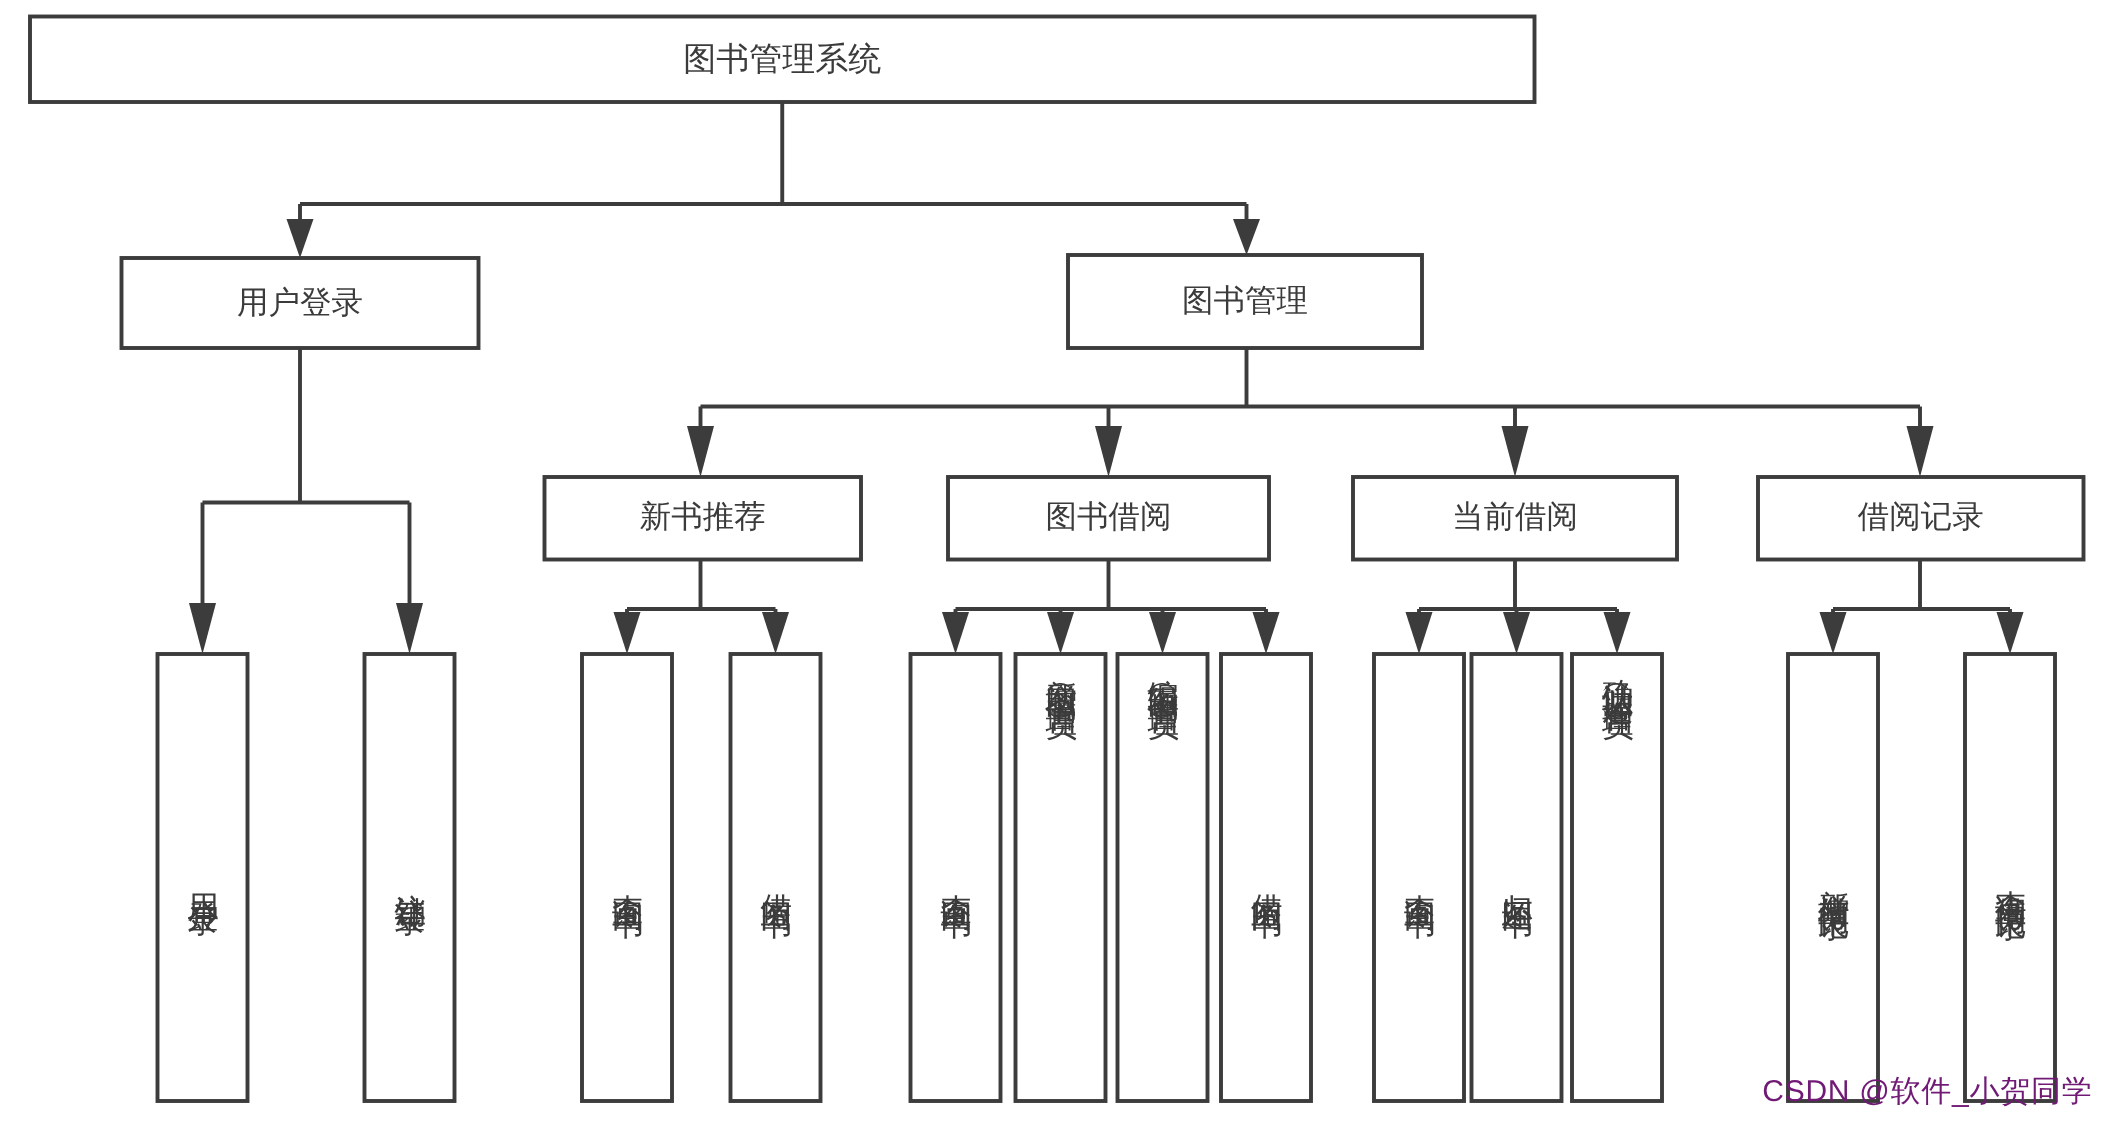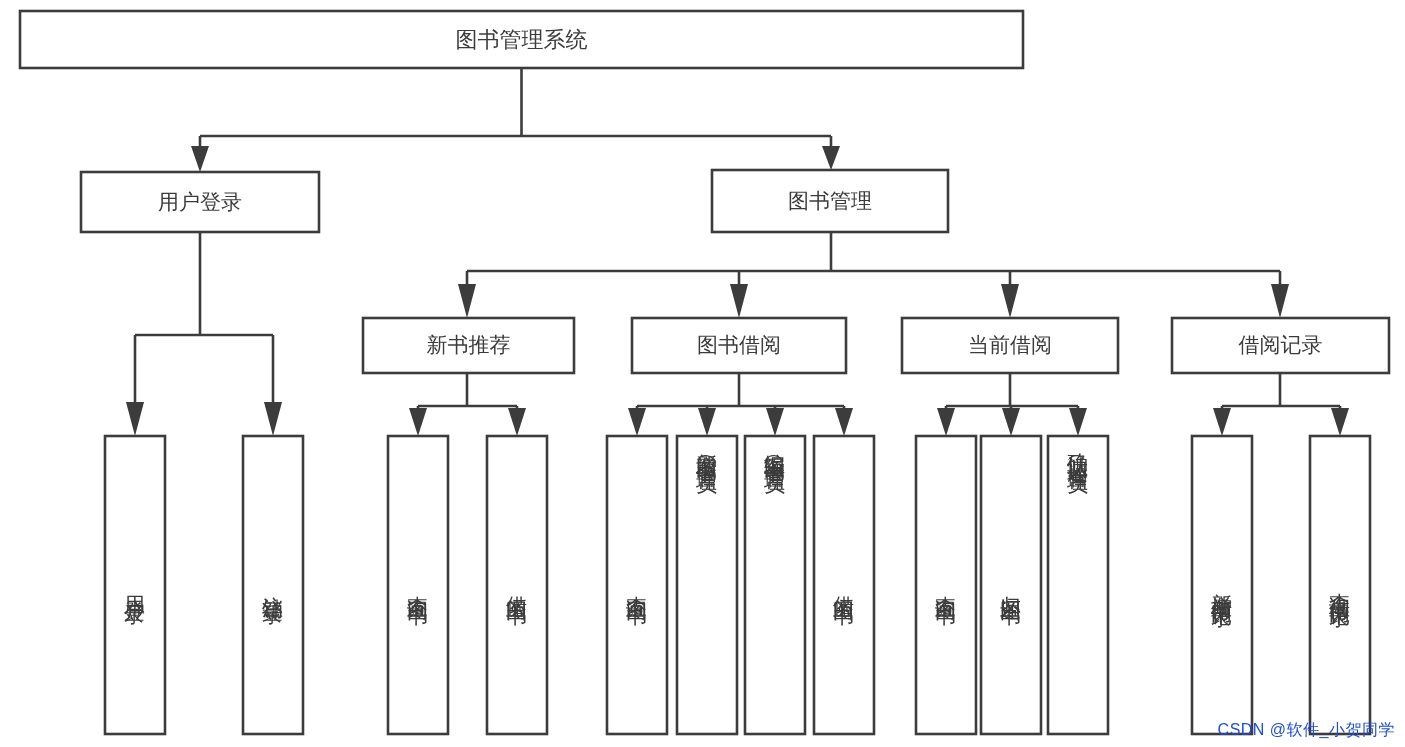--- a/index.html
+++ b/index.html
@@ -72,22 +72,22 @@
     color: #3b3b3b;
     letter-spacing: 3px;
     white-space: nowrap;
     text-align: center;
   }
   .watermark {
     position: absolute;
     right: 10px;
     bottom: 6px;
     font-family: "Liberation Sans", "DejaVu Sans", sans-serif;
-    font-size: 16px;
-    color: #1d4ed8;
+    font-size: 20px;
+    color: #701a75;
     letter-spacing: 0.5px;
     white-space: nowrap;
   }
 </style>
 </head>
 <body>
 
 <div id="diagram-root">
 
   <svg class="diagram-canvas" viewBox="0 0 1405 747">

